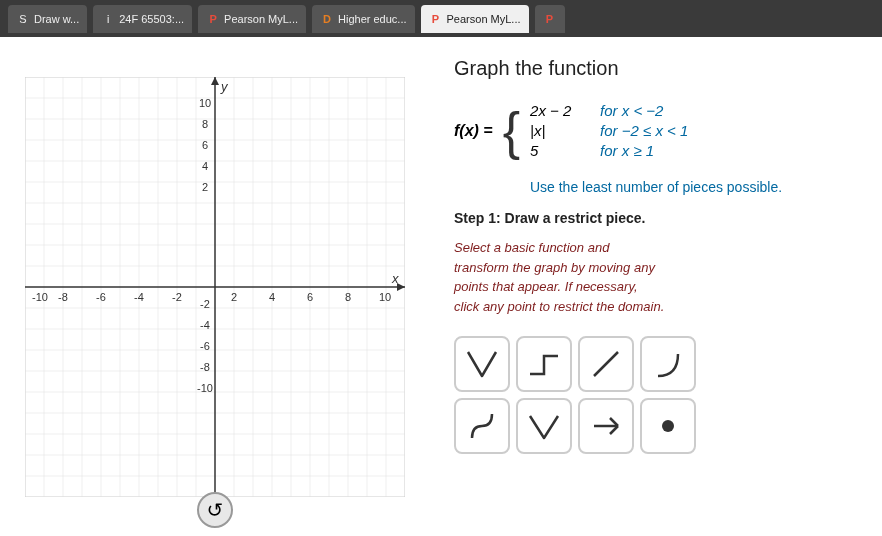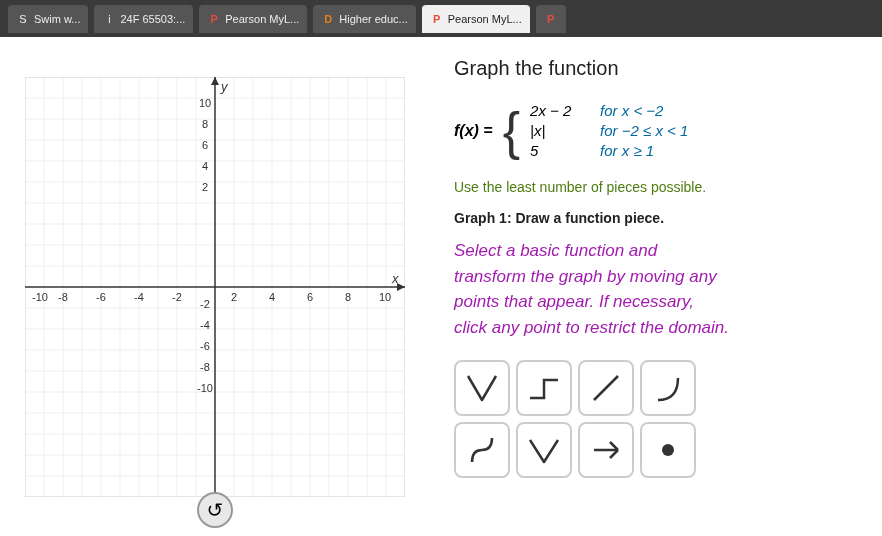--- a/index.html
+++ b/index.html
@@ -124,34 +124,35 @@
       font-style: italic;
     }
 
     .case-cond {
       font-style: italic;
       color: #0369a1;
     }
 
     .instructions {
       font-size: 14px;
-      color: #4d7c0f;
+      color: #0369a1;
       line-height: 1.5;
+      text-align: center;
     }
 
     .step-label {
       font-size: 14px;
       font-weight: bold;
       color: #222;
     }
 
     .step-detail {
-      font-size: 17px;
+      font-size: 13px;
       font-style: italic;
-      color: #a21caf;
+      color: #7f1d1d;
       line-height: 1.5;
     }
 
     
     .tools-grid {
       display: grid;
       grid-template-columns: repeat(4, 56px);
       grid-template-rows: repeat(2, 56px);
       gap: 6px;
       margin-top: 8px;
@@ -188,21 +189,21 @@
       flex-direction: column;
       gap: 3px;
     }
   </style>
 </head>
 <body>
 
 <div class="top-bar">
   <div class="tab-item">
     <span class="tab-icon">S</span>
-    <span>Swim w...</span>
+    <span>Draw w...</span>
   </div>
   <div class="tab-item">
     <span class="tab-icon">ℹ</span>
     <span>24F 65503:...</span>
   </div>
   <div class="tab-item">
     <span class="tab-icon" style="color:#e74c3c;font-weight:bold;">P</span>
     <span>Pearson MyL...</span>
   </div>
   <div class="tab-item">
@@ -327,21 +328,21 @@
         </div>
         <div class="case-row">
           <span class="case-expr" style="font-style:italic;width:70px;">5</span>
           <span class="case-cond">for x ≥ 1</span>
         </div>
       </div>
     </div>
 
     <p class="instructions">Use the least number of pieces possible.</p>
 
-    <p class="step-label">Graph 1: Draw a function piece.</p>
+    <p class="step-label">Step 1: Draw a restrict piece.</p>
 
     <p class="step-detail">Select a basic function and<br>transform the graph by moving any<br>points that appear. If necessary,<br>click any point to restrict the domain.</p>
 
     <div class="tools-grid">
 
       <button class="tool-btn" title="V shape">
         <svg viewBox="0 0 36 36">
           <polyline points="4,6 18,30 32,6" fill="none" stroke="#333" stroke-width="2.5" stroke-linejoin="round"></polyline>
         </svg>
       </button>

